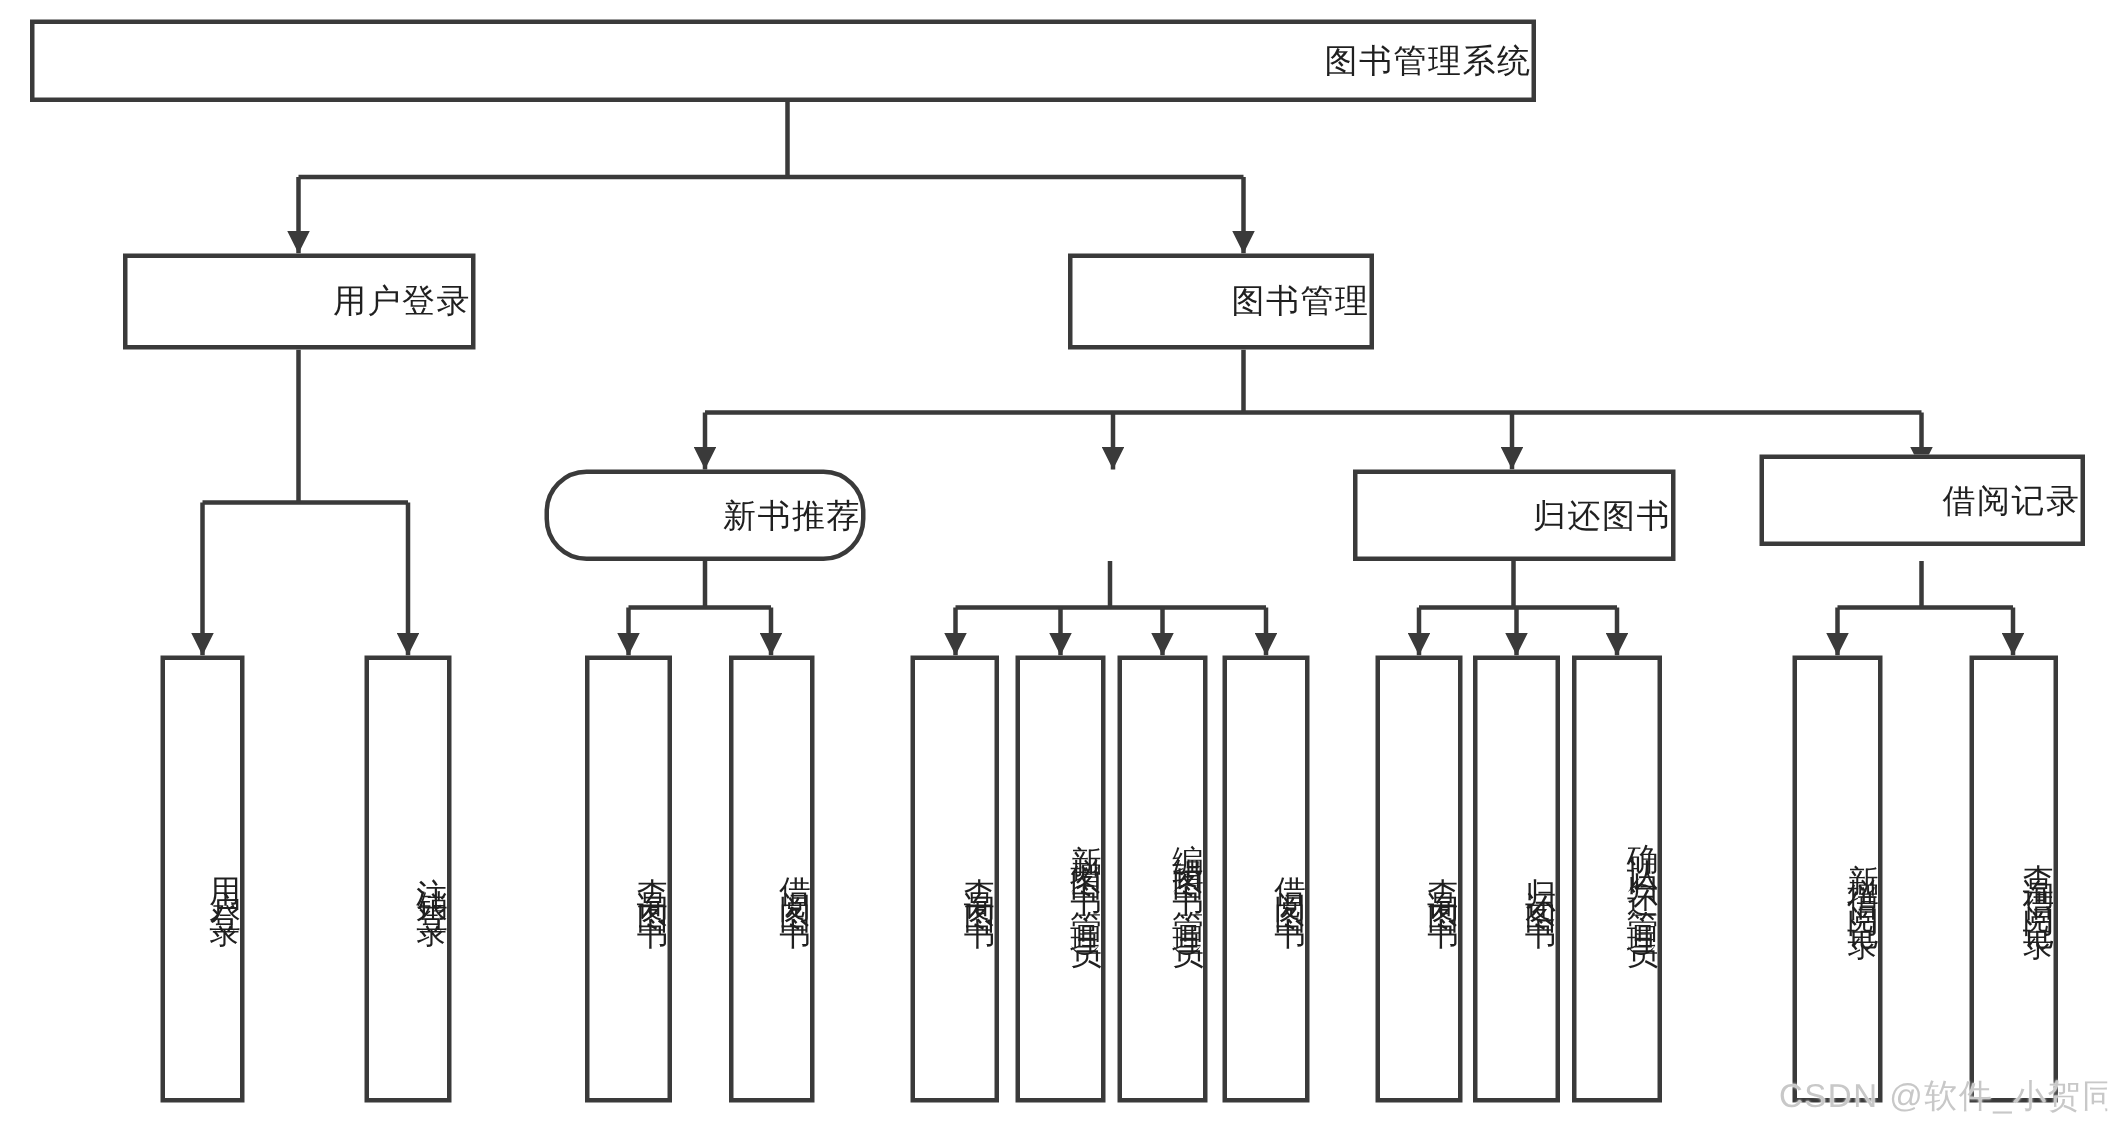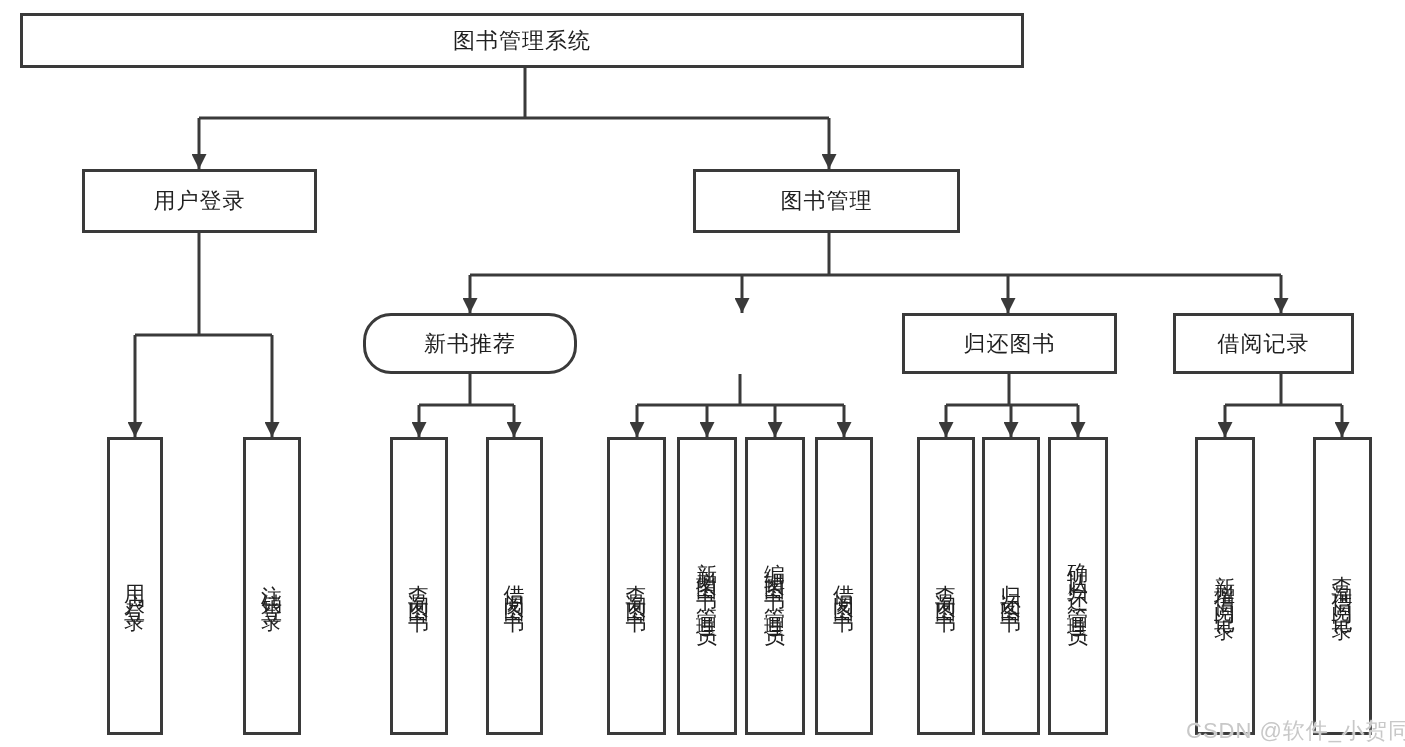--- a/index.html
+++ b/index.html
@@ -12,21 +12,21 @@
   #canvas{
     position:relative;width:1405px;height:747px;background:var(--background);
     font-family:"Liberation Sans","DejaVu Sans",sans-serif;overflow:hidden;
   }
   #wires{position:absolute;left:0;top:0;z-index:1;}
   .wire{stroke:var(--line);stroke-width:3;fill:none;}
   .arrow{marker-end:url(#arw);}
   #arw path{fill:var(--line);}
   .node{
     position:absolute;border:3px solid var(--line);background:#fff;
-    display:flex;align-items:center;justify-content:center;
+    display:flex;align-items:center;justify-content:flex-end;
     box-sizing:border-box;color:var(--text);z-index:2;
   }
   .h .label{font-size:22px;letter-spacing:1px;white-space:nowrap;}
   .v .label{
     writing-mode:vertical-rl;text-orientation:mixed;
     font-size:21px;letter-spacing:9px;line-height:1;white-space:nowrap;
   }
   .watermark{
     position:absolute;left:1186px;top:716px;z-index:5;
     font-size:22px;color:var(--watermark);white-space:nowrap;
@@ -79,31 +79,31 @@
     <line class="wire arrow" x1="1342" y1="405" x2="1342" y2="437"></line>
   </svg>
 
   <div class="node h" style="left:20px;top:13px;width:1004px;height:55px;">
     <span class="label">图书管理系统</span>
   </div>
 
   <div class="node h" style="left:82px;top:169px;width:235px;height:64px;">
     <span class="label">用户登录</span>
   </div>
-  <div class="node h" style="left:693px;top:169px;width:267px;height:64px;">
+  <div class="node h" style="left:712px;top:169px;width:204px;height:64px;">
     <span class="label">图书管理</span>
   </div>
 
   <div class="node h" style="left:363px;top:313px;width:214px;height:61px;border-radius:28px;">
     <span class="label">新书推荐</span>
   </div>
   <div class="node h" style="left:902px;top:313px;width:215px;height:61px;">
     <span class="label">归还图书</span>
   </div>
-  <div class="node h" style="left:1173px;top:313px;width:181px;height:61px;">
+  <div class="node h" style="left:1173px;top:303px;width:217px;height:61px;">
     <span class="label">借阅记录</span>
   </div>
 
   <div class="node v" style="left:107px;top:437px;width:56px;height:298px;">
     <span class="label">用户登录</span>
   </div>
   <div class="node v" style="left:243px;top:437px;width:58px;height:298px;">
     <span class="label">注销登录</span>
   </div>
 

